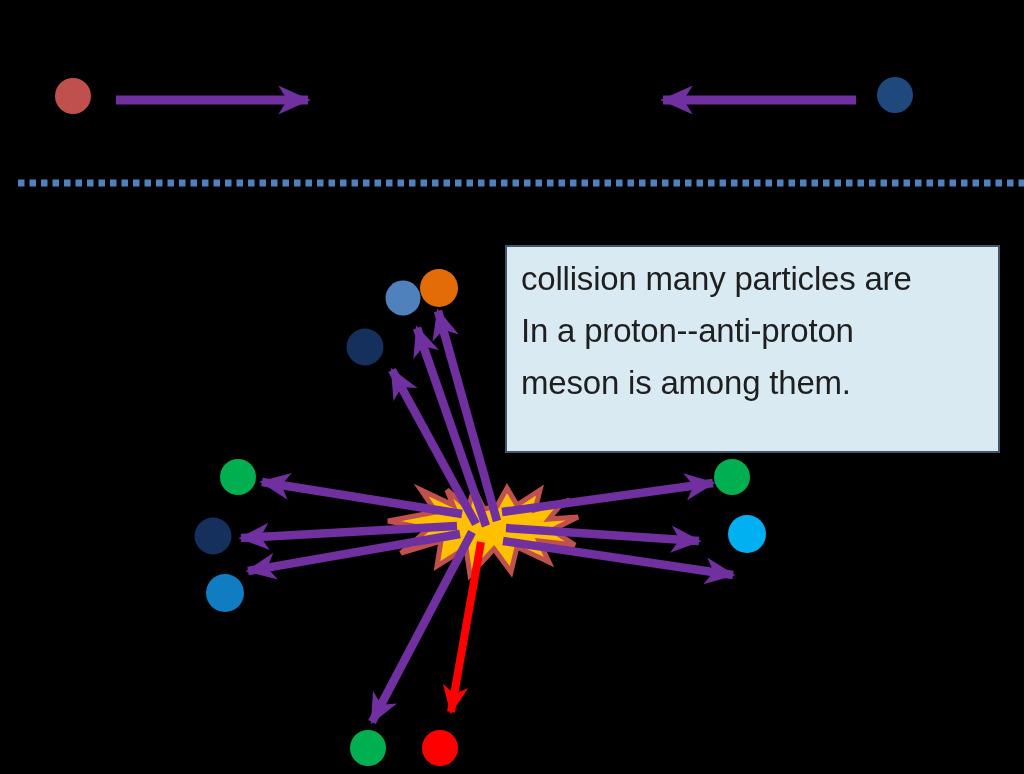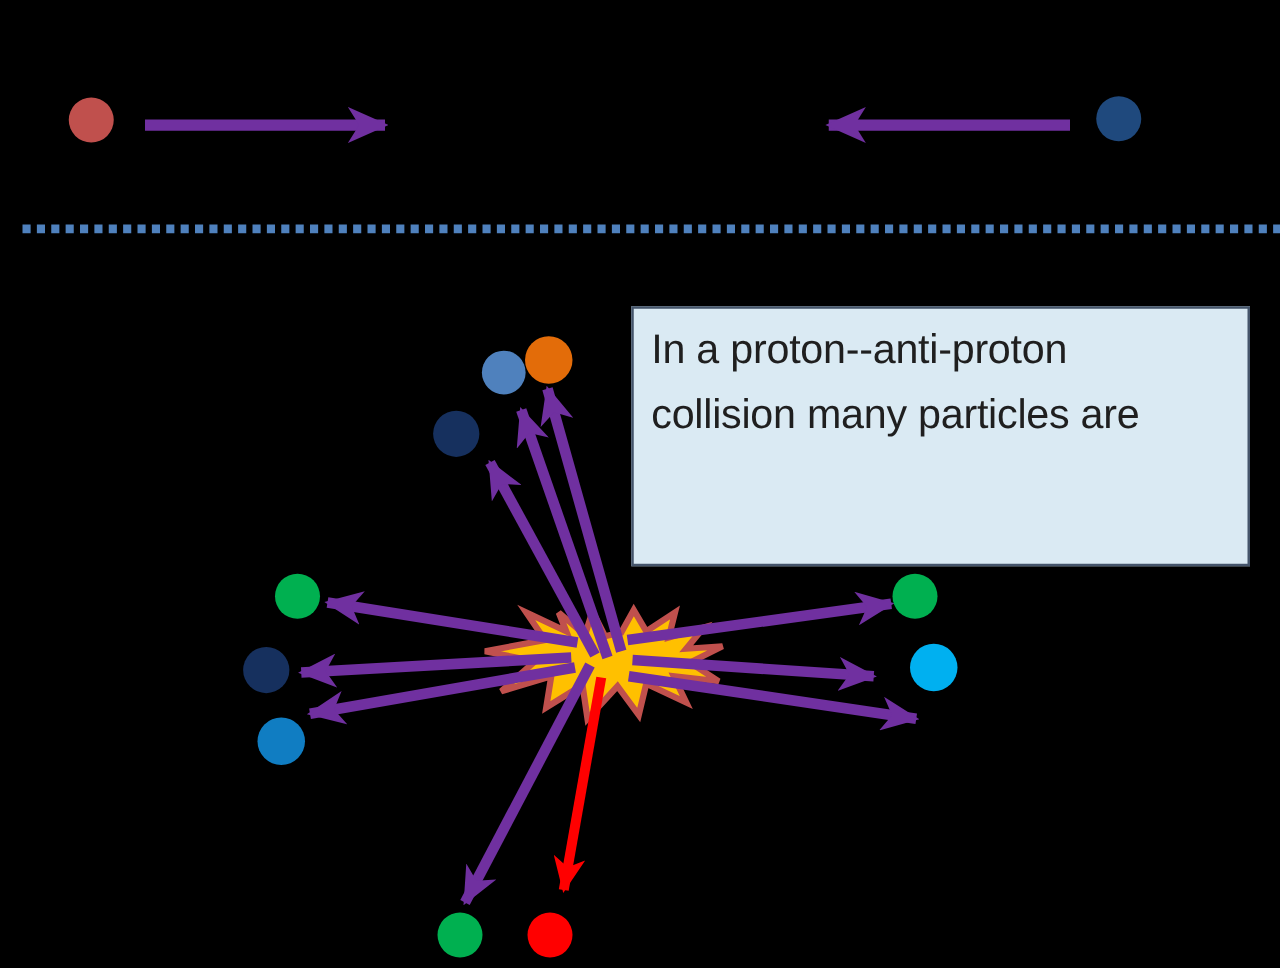--- a/index.html
+++ b/index.html
@@ -117,17 +117,18 @@
     <circle cx="225" cy="593" r="19" style="fill:var(--c-particle_blue)"></circle>
 
     <circle cx="732" cy="477" r="18" style="fill:var(--c-particle_green)"></circle>
     <circle cx="747" cy="534" r="19" style="fill:var(--c-particle_cyan)"></circle>
 
     <circle cx="368" cy="748" r="18" style="fill:var(--c-particle_green)"></circle>
     <circle cx="440" cy="748" r="18" style="fill:var(--c-signal_red)"></circle>
   </svg>
 
   <div class="caption-box">
+    <span class="caption-line">collision many particles are</span>
     <span class="caption-line">In a proton--anti-proton</span>
-    <span class="caption-line">collision many particles are</span>
+    <span class="caption-line">meson is among them.</span>
   </div>
 
 </div>
 
 </body></html>

